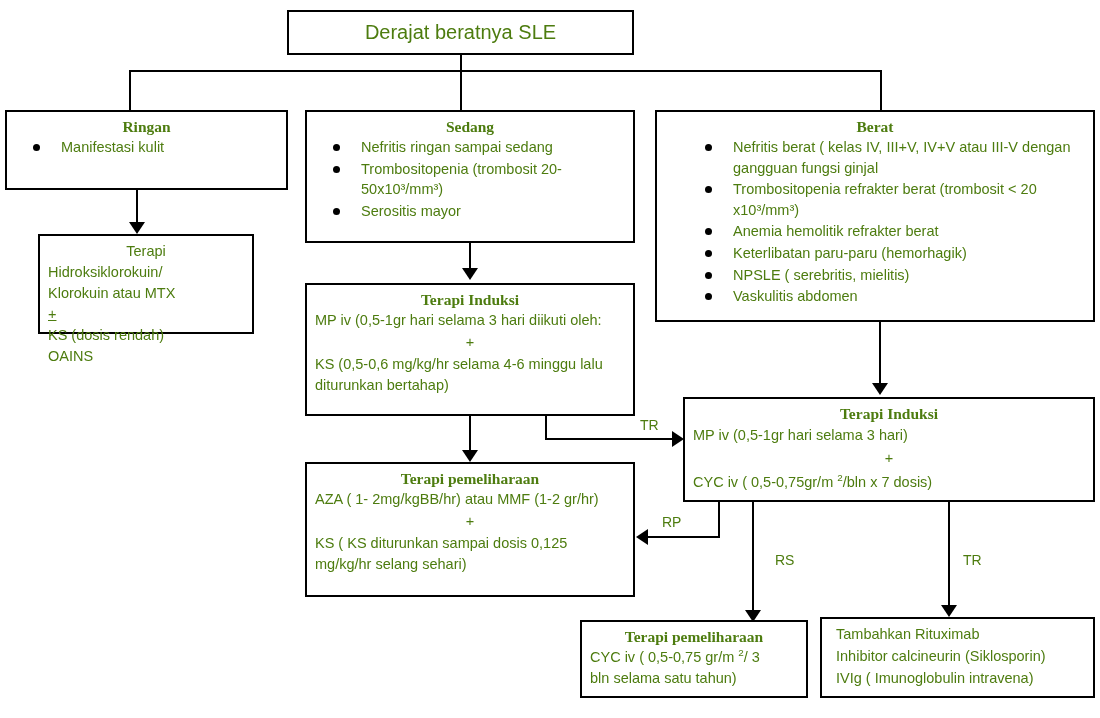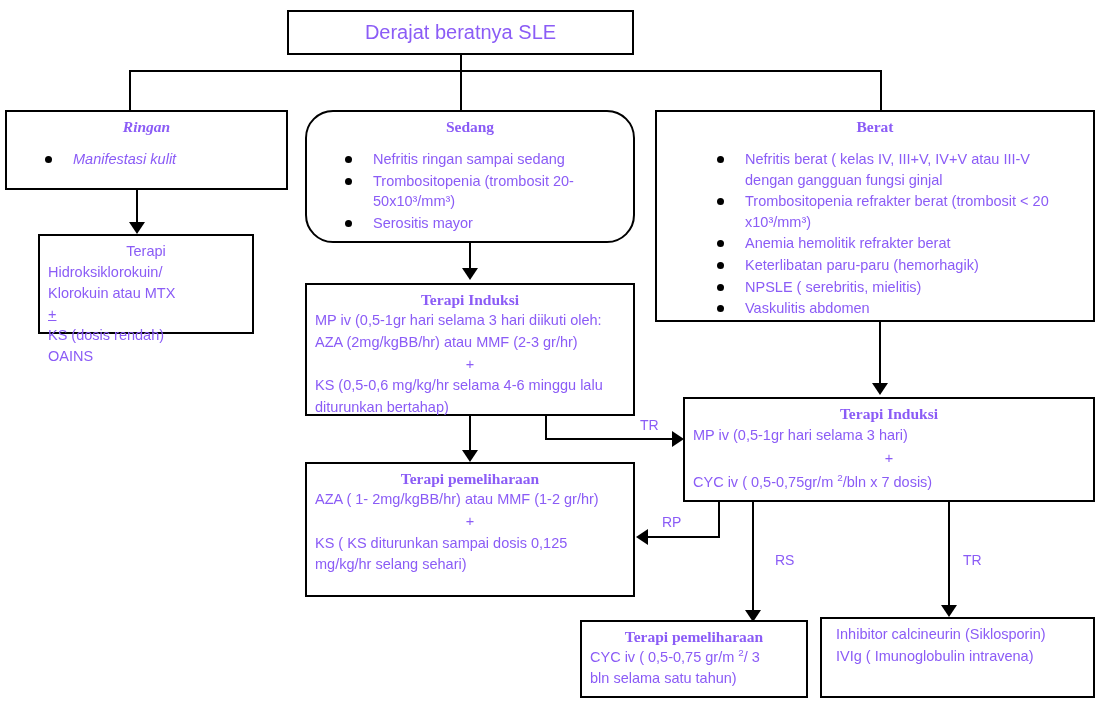--- a/index.html
+++ b/index.html
@@ -6,42 +6,42 @@
     margin: 0;
     padding: 0;
     background: #ffffff;
   }
   #canvas {
     position: relative;
     width: 1100px;
     height: 718px;
     background: #ffffff;
     font-family: "Liberation Sans", sans-serif;
-    color: #8b5cf6;
+    color: #4d7c0f;
     overflow: hidden;
   }
   .box {
     position: absolute;
     box-sizing: border-box;
     border: 2px solid #000;
     background: #fff;
     font-size: 14.5px;
     line-height: 1.42;
   }
   .box .title {
     font-family: "Liberation Serif", serif;
     font-weight: bold;
     text-align: center;
     font-size: 15.5px;
     line-height: 1.3;
   }
   .center { text-align: center; }
   .bullets {
     list-style: none;
-    margin: 12px;
+    margin: 0;
     padding: 0;
   }
   .bullets li {
     position: relative;
     padding-left: 46px;
     margin: 0 0 1px 0;
   }
   .bullets li::before {
     content: "";
     position: absolute;
@@ -104,55 +104,54 @@
   <div class="line vline" style="left:460px; top:55px; height:17px;"></div>
 
   <div class="line hline" style="left:129px; top:70px; width:753px;"></div>
 
   <div class="line vline" style="left:129px; top:70px; height:40px;"></div>
 
   <div class="line vline" style="left:460px; top:70px; height:40px;"></div>
 
   <div class="line vline" style="left:880px; top:70px; height:40px;"></div>
 
-  <div class="box pad" style="left:5px; top:110px; width:283px; height:80px;font-style:italic;">
+  <div class="box pad" style="left:5px; top:110px; width:283px; height:80px;">
     <div class="title">Ringan</div>
     <ul class="bullets">
       <li>Manifestasi kulit</li>
     </ul>
   </div>
 
   <div class="line vline" style="left:136px; top:190px; height:38px;"></div>
   <div class="arrow-down" style="left:129px; top:222px;"></div>
 
   <div class="box pad" style="left:38px; top:234px; width:216px; height:100px; line-height:1.45;">
     <div class="center">Terapi</div>
     <div>Hidroksiklorokuin/</div>
     <div>Klorokuin atau MTX</div>
     <div class="underl" style="display:inline-block;">+</div>
     <div>KS (dosis rendah)</div>
     <div>OAINS</div>
   </div>
 
-  <div class="box pad" style="left:305px; top:110px; width:330px; height:133px;border-radius:28px;">
+  <div class="box pad" style="left:305px; top:110px; width:330px; height:133px;">
     <div class="title">Sedang</div>
     <ul class="bullets">
       <li>Nefritis ringan sampai sedang</li>
       <li>Trombositopenia (trombosit 20-50x10³/mm³)</li>
       <li>Serositis mayor</li>
     </ul>
   </div>
 
   <div class="line vline" style="left:469px; top:243px; height:28px;"></div>
   <div class="arrow-down" style="left:462px; top:268px;"></div>
 
   <div class="box pad" style="left:305px; top:283px; width:330px; height:133px; line-height:1.5;">
     <div class="title">Terapi Induksi</div>
     <div>MP iv (0,5-1gr hari selama 3 hari diikuti oleh:</div>
-    <div>AZA (2mg/kgBB/hr) atau MMF (2-3 gr/hr)</div>
     <div class="plusline">+</div>
     <div>KS (0,5-0,6 mg/kg/hr selama 4-6 minggu lalu diturunkan bertahap)</div>
   </div>
 
   <div class="line vline" style="left:469px; top:416px; height:38px;"></div>
   <div class="arrow-down" style="left:462px; top:450px;"></div>
 
   <div class="box pad" style="left:305px; top:462px; width:330px; height:135px; line-height:1.5;">
     <div class="title">Terapi pemeliharaan</div>
     <div>AZA ( 1- 2mg/kgBB/hr) atau MMF (1-2 gr/hr)</div>
@@ -204,17 +203,18 @@
 
   <div class="box pad" style="left:580px; top:620px; width:228px; height:78px; line-height:1.45;">
     <div class="title">Terapi pemeliharaan</div>
     <div>
       <span>CYC iv ( 0,5-0,75 gr/m </span><sup>2</sup><span>/ 3</span>
     </div>
     <div>bln selama satu tahun)</div>
   </div>
 
   <div class="box pad" style="left:820px; top:617px; width:275px; height:81px; line-height:1.5; padding-left:14px;">
+    <div>Tambahkan Rituximab</div>
     <div>Inhibitor calcineurin (Siklosporin)</div>
     <div>IVIg ( Imunoglobulin intravena)</div>
   </div>
 
 </div>
 
 </body></html>

